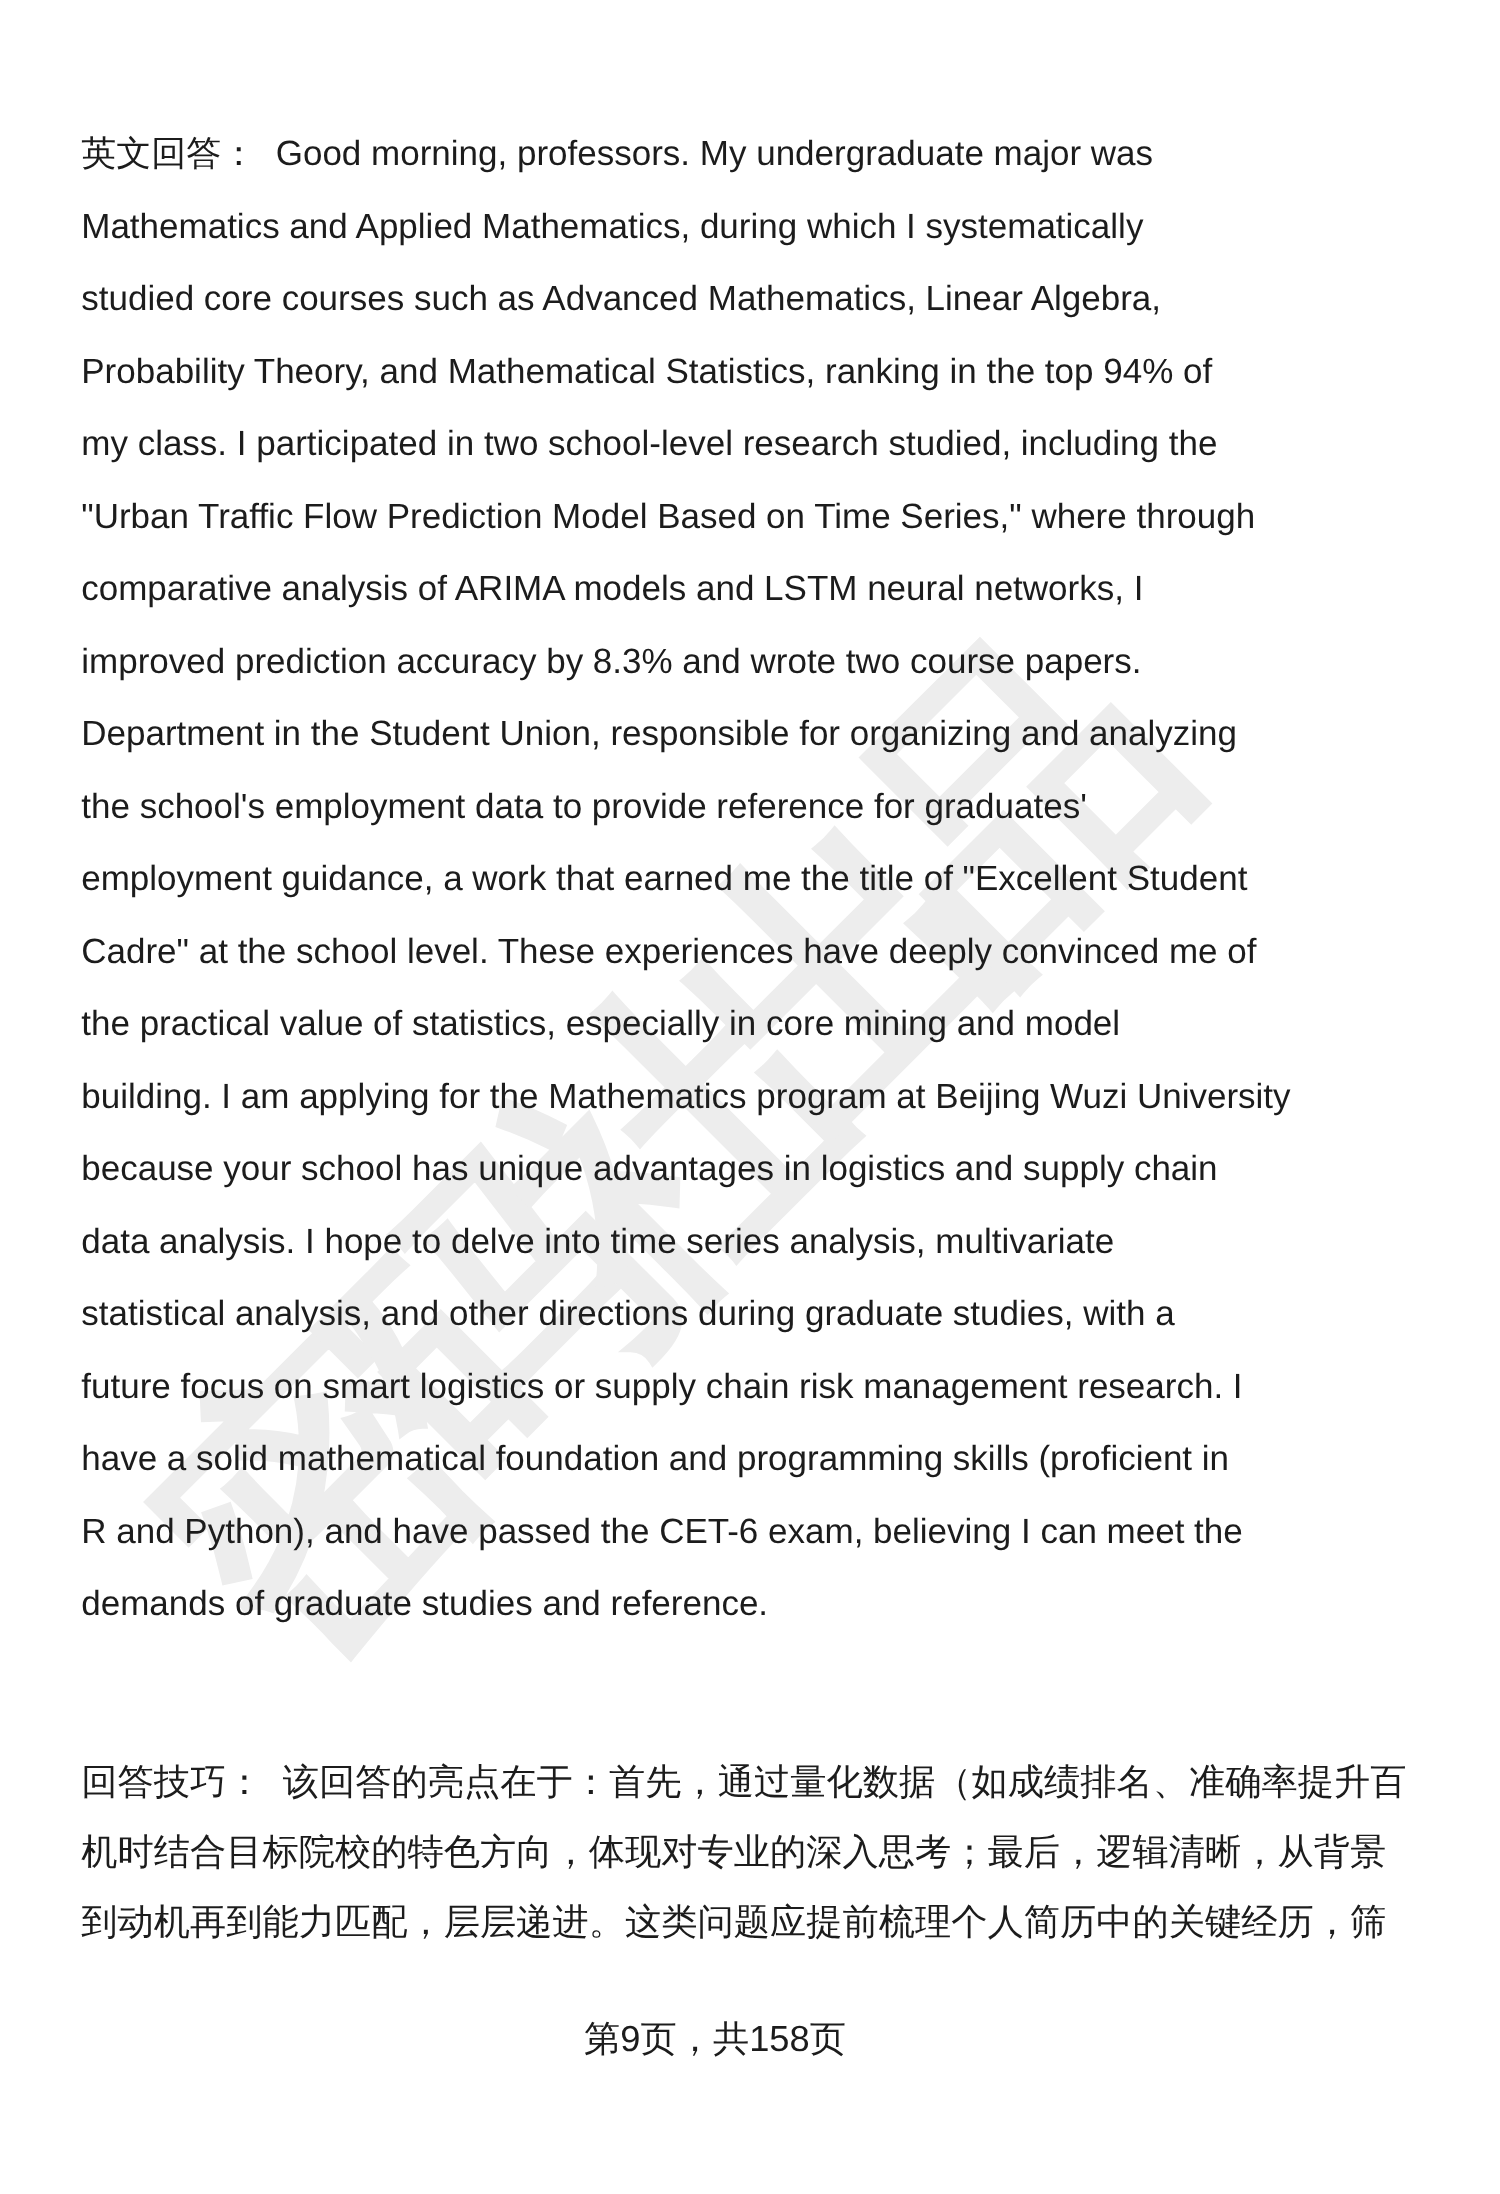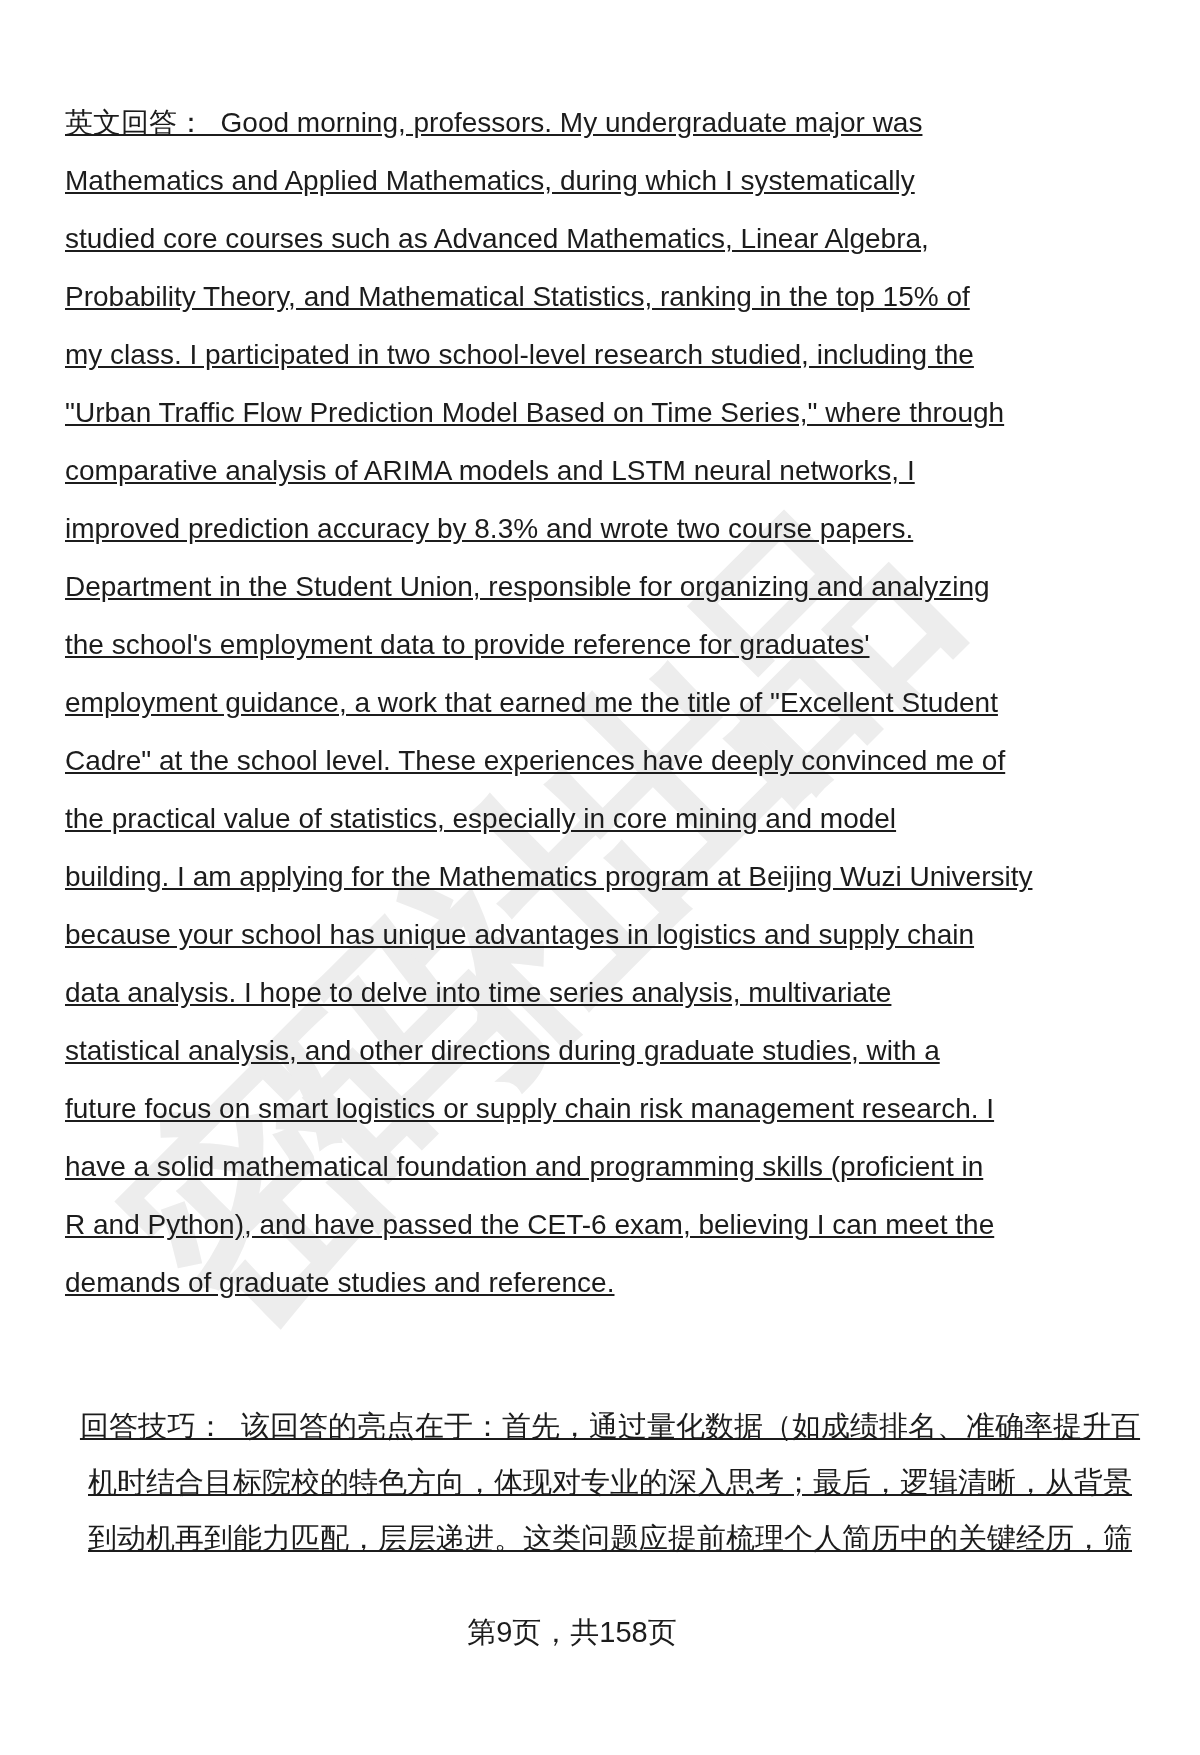--- a/index.html
+++ b/index.html
@@ -34,36 +34,34 @@
     user-select: none;
     pointer-events: none;
   }
   .para {
     position: absolute;
     left: 65px;
     z-index: 1;
   }
   .para .line {
     white-space: pre;
-    text-decoration: underline;
   }
   .para-en {
     top: 94px;
     width: 1010px;
     font-size: 28px;
   }
   .para-en .line {
     height: 58px;
     line-height: 58px;
   }
   .para-zh {
     top: 1398px;
     width: 1090px;
     font-size: 29px;
-    text-align: center;
   }
   .para-zh .line {
     height: 56px;
     line-height: 56px;
   }
   .footer {
     position: absolute;
     left: 0;
     top: 1612px;
     width: 1144px;
@@ -79,21 +77,21 @@
 <body>
 
 <div class="page">
 
   <div class="watermark">密码社出品</div>
 
   <div class="para para-en">
     <div class="line">英文回答：  Good morning, professors. My undergraduate major was</div>
     <div class="line">Mathematics and Applied Mathematics, during which I systematically</div>
     <div class="line">studied core courses such as Advanced Mathematics, Linear Algebra,</div>
-    <div class="line">Probability Theory, and Mathematical Statistics, ranking in the top 15% of</div>
+    <div class="line">Probability Theory, and Mathematical Statistics, ranking in the top 94% of</div>
     <div class="line">my class. I participated in two school-level research studied, including the</div>
     <div class="line">"Urban Traffic Flow Prediction Model Based on Time Series," where through</div>
     <div class="line">comparative analysis of ARIMA models and LSTM neural networks, I</div>
     <div class="line">improved prediction accuracy by 8.3% and wrote two course papers.</div>
     <div class="line">Department in the Student Union, responsible for organizing and analyzing</div>
     <div class="line">the school's employment data to provide reference for graduates'</div>
     <div class="line">employment guidance, a work that earned me the title of "Excellent Student</div>
     <div class="line">Cadre" at the school level. These experiences have deeply convinced me of</div>
     <div class="line">the practical value of statistics, especially in core mining and model</div>
     <div class="line">building. I am applying for the Mathematics program at Beijing Wuzi University</div>

